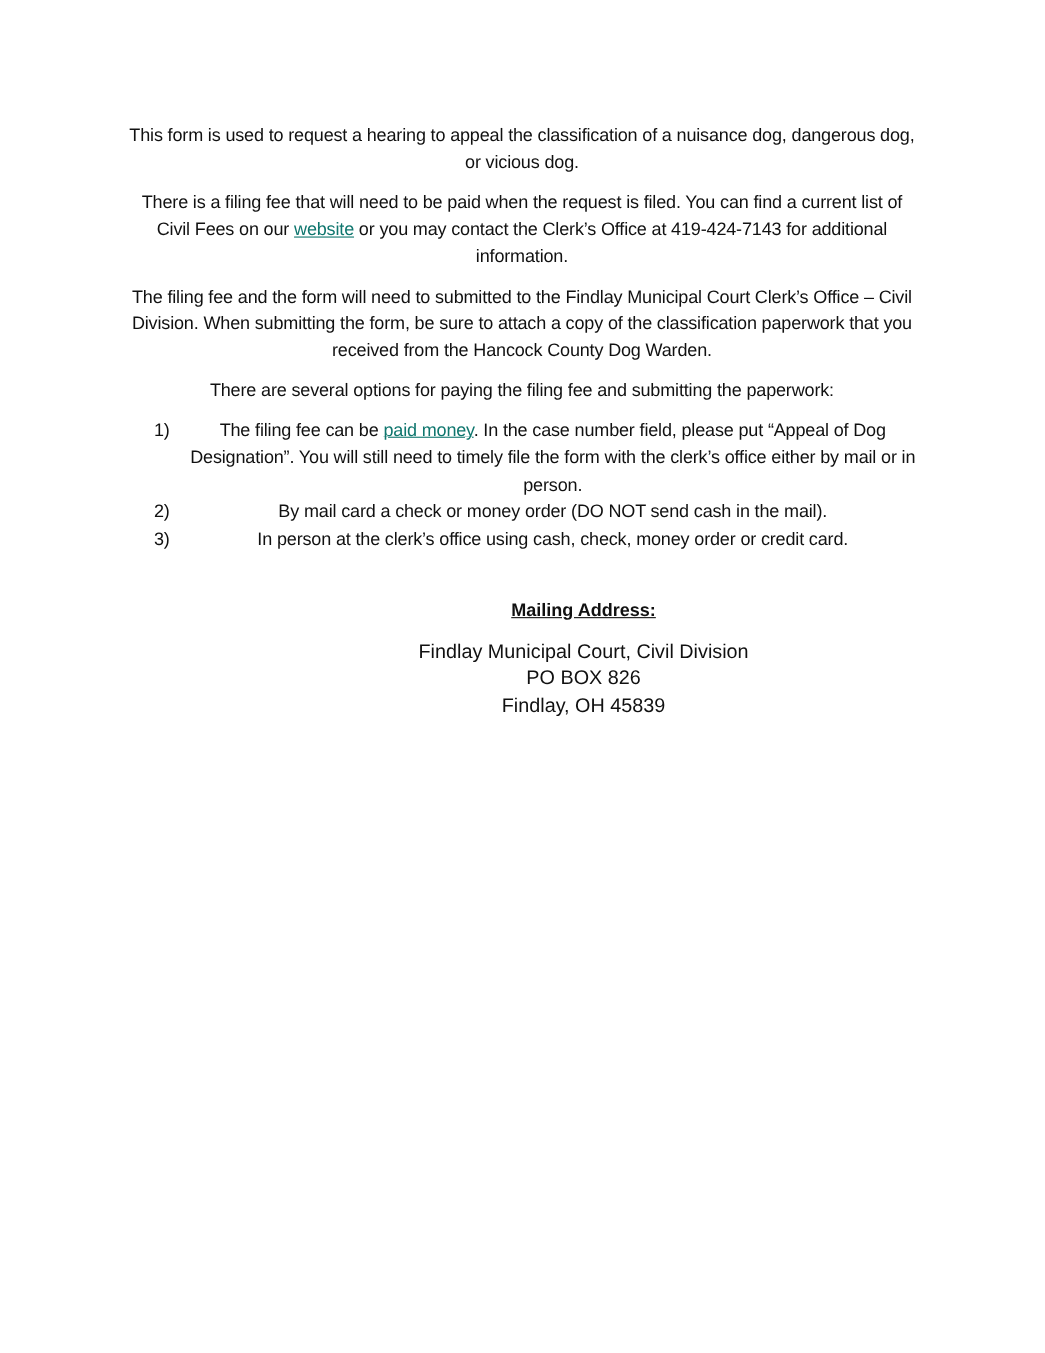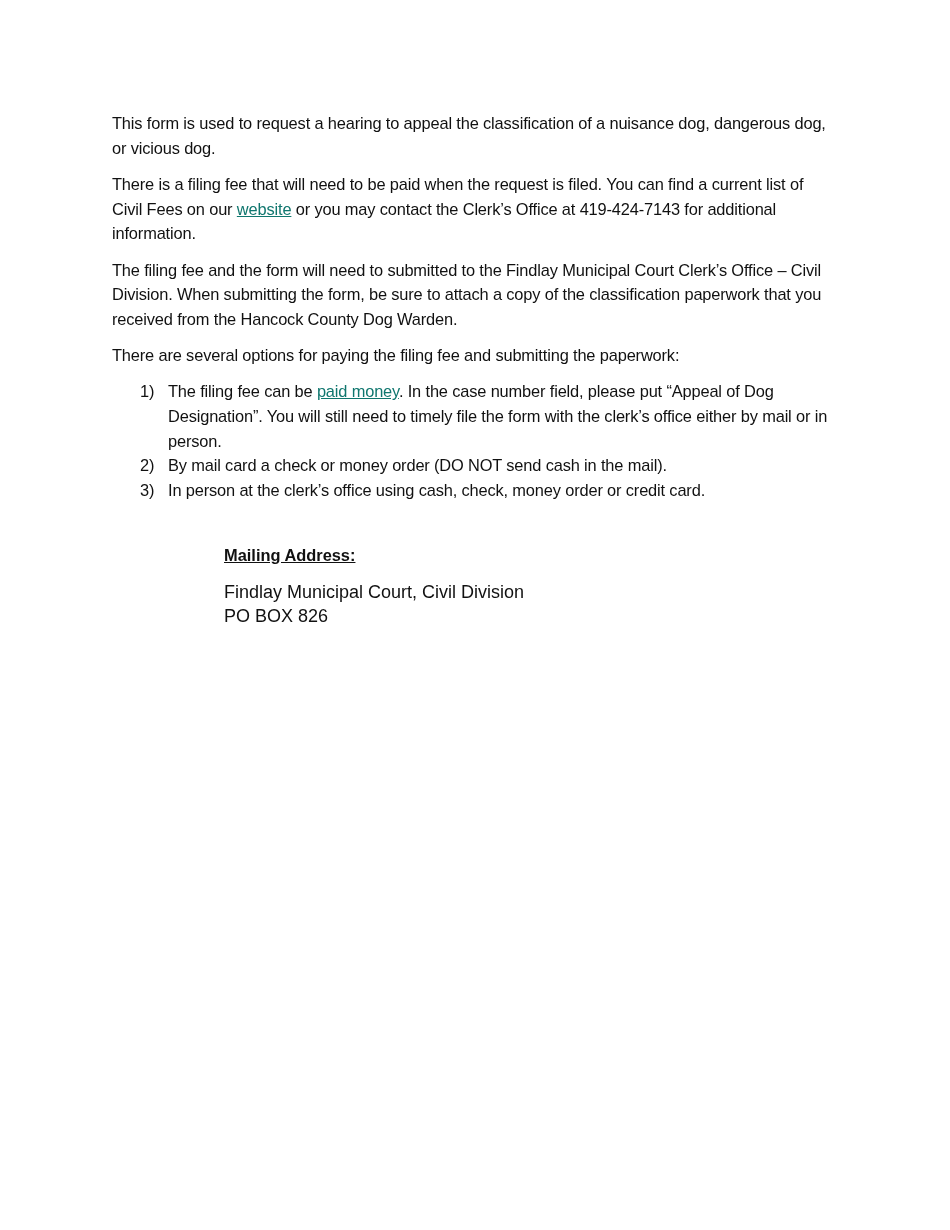--- a/index.html
+++ b/index.html
@@ -1,18 +1,18 @@
 <!DOCTYPE html>
 <html><head>
 <meta charset="utf-8">
 <style>
   html, body { margin: 0; padding: 0; background: #ffffff; }
   body { width: 950px; height: 1230px; position: relative; overflow: hidden;
          font-family: "Liberation Sans", "DejaVu Sans", sans-serif; color: #111; }
-  .page { position: absolute; left: 112px; top: 111px; width: 725px; }
+  .page { position: absolute; left: 112px; top: 111px; width: 725px; text-align: center; }
   p { margin: 0; font-size: 16.4px; line-height: 24.7px; letter-spacing: -0.15px; }
   .para { margin-bottom: 11.5px; }
   a.link { color: #0f766e; text-decoration: underline; }
   .ul { }
   ol.opts { list-style: none; margin: 0 0 12px 0; padding: 0; }
   ol.opts li { position: relative; padding-left: 56px; font-size: 16.4px; line-height: 24.7px; letter-spacing: -0.15px; }
   ol.opts li .num { position: absolute; left: 28px; top: 0; }
   .addr { margin-left: 112px; }
   .addr-head { font-weight: bold; text-decoration: underline; font-size: 16.4px; line-height: 24.7px; margin-bottom: 12px; margin-top: 40px; }
   .addr-line { font-size: 18px; line-height: 24.7px; }
@@ -43,16 +43,17 @@
     <li>
       <span class="num">3)</span>
       <span>In person at the clerk’s office using cash, check, money order or credit card.</span>
     </li>
   </ol>
 
   <div class="addr">
     <div class="addr-head">Mailing Address:</div>
     <div class="addr-line">Findlay Municipal Court, Civil Division</div>
     <div class="addr-line">PO BOX 826</div>
+    <div class="addr-line">Findlay, OH 45839</div>
   </div>
 
 
 </div>
 
 </body></html>

